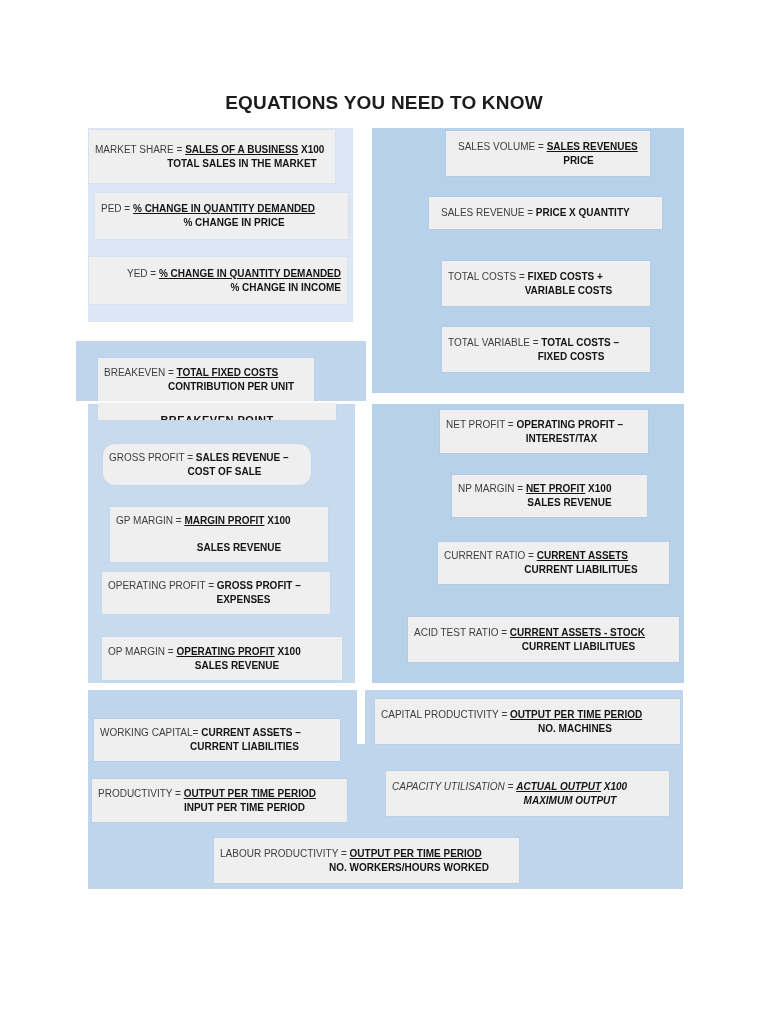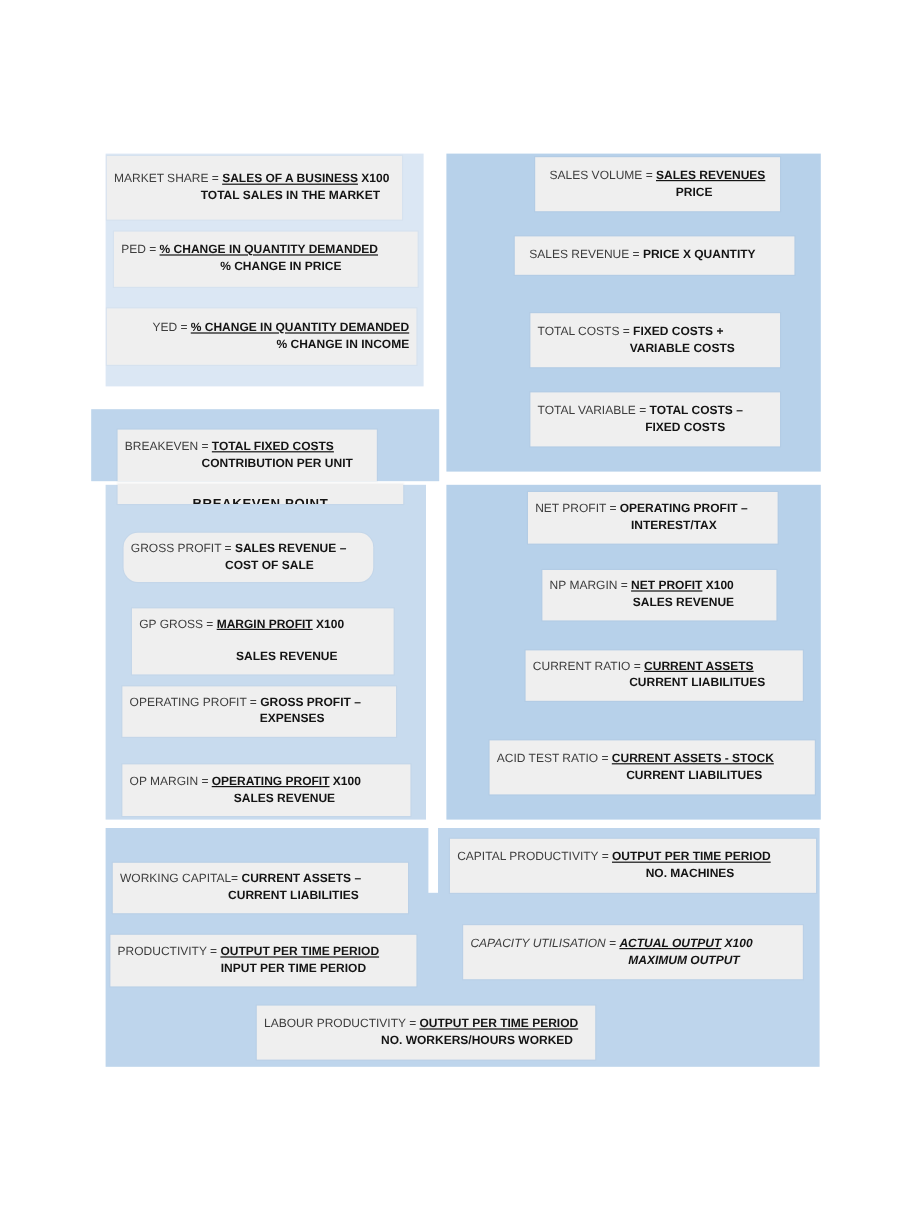--- a/index.html
+++ b/index.html
@@ -44,20 +44,21 @@
   .box.frag .fragtext{
     margin-top:10px;text-align:center;font-weight:700;font-size:11px;
     color:var(--text-bold);letter-spacing:.5px;
   }
 </style>
 </head>
 <body>
 
 <div class="page">
 
+  <div class="title">EQUATIONS YOU NEED TO KNOW</div>
 
   <div class="panel p-light" style="left:88px;top:128px;width:265px;height:194px;"></div>
   <div class="panel p-blue" style="left:372px;top:128px;width:312px;height:265px;"></div>
   <div class="panel p-mid" style="left:76px;top:341px;width:290px;height:60px;"></div>
   <div class="panel p-soft" style="left:88px;top:404px;width:267px;height:279px;"></div>
   <div class="panel p-blue" style="left:372px;top:404px;width:312px;height:279px;"></div>
   <div class="panel p-mid" style="left:88px;top:690px;width:595px;height:199px;"></div>
   <div class="vnotch" style="left:357px;top:690px;width:8px;height:54px;"></div>
 
   <div class="box" style="left:89px;top:130px;width:246px;height:53px;">
@@ -130,21 +131,21 @@
   <div class="box" style="left:103px;top:444px;width:208px;height:41px;border-radius:12px;">
     <div class="l1">
       <span class="lbl">GROSS PROFIT =</span>
       <span class="b">SALES REVENUE –</span>
     </div>
     <div class="l2" style="padding-left:35px;">COST OF SALE</div>
   </div>
 
   <div class="box tall" style="left:110px;top:507px;width:218px;height:55px;">
     <div class="l1">
-      <span class="lbl">GP GROSS =</span>
+      <span class="lbl">GP MARGIN =</span>
       <span class="b u">MARGIN PROFIT</span><span class="b"> X100</span>
     </div>
     <div class="l2" style="padding-left:40px;">SALES REVENUE</div>
   </div>
 
   <div class="box" style="left:102px;top:572px;width:228px;height:42px;">
     <div class="l1">
       <span class="lbl">OPERATING PROFIT =</span>
       <span class="b">GROSS PROFIT –</span>
     </div>
@@ -216,21 +217,21 @@
   </div>
 
   <div class="box" style="left:386px;top:771px;width:283px;height:45px;font-style:italic;">
     <div class="l1">
       <span class="lbl">CAPACITY UTILISATION =</span>
       <span class="b u">ACTUAL OUTPUT</span><span class="b"> X100</span>
     </div>
     <div class="l2" style="padding-left:85px;text-align:center;">MAXIMUM OUTPUT</div>
   </div>
 
-  <div class="box" style="left:214px;top:838px;width:282px;height:45px;">
+  <div class="box" style="left:214px;top:838px;width:305px;height:45px;">
     <div class="l1">
       <span class="lbl">LABOUR PRODUCTIVITY =</span>
       <span class="b u">OUTPUT PER TIME PERIOD</span>
     </div>
     <div class="l2" style="padding-left:85px;">NO. WORKERS/HOURS WORKED</div>
   </div>
 
 </div>
 
 </body></html>

